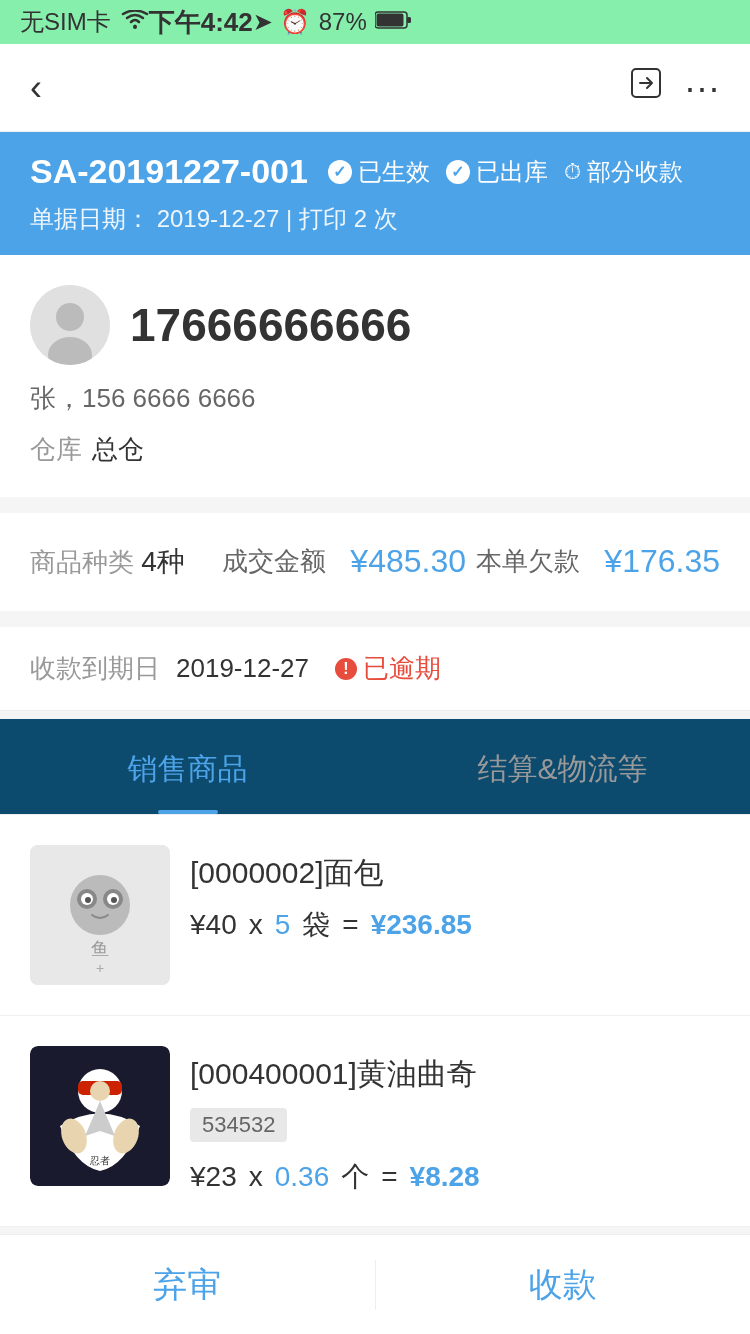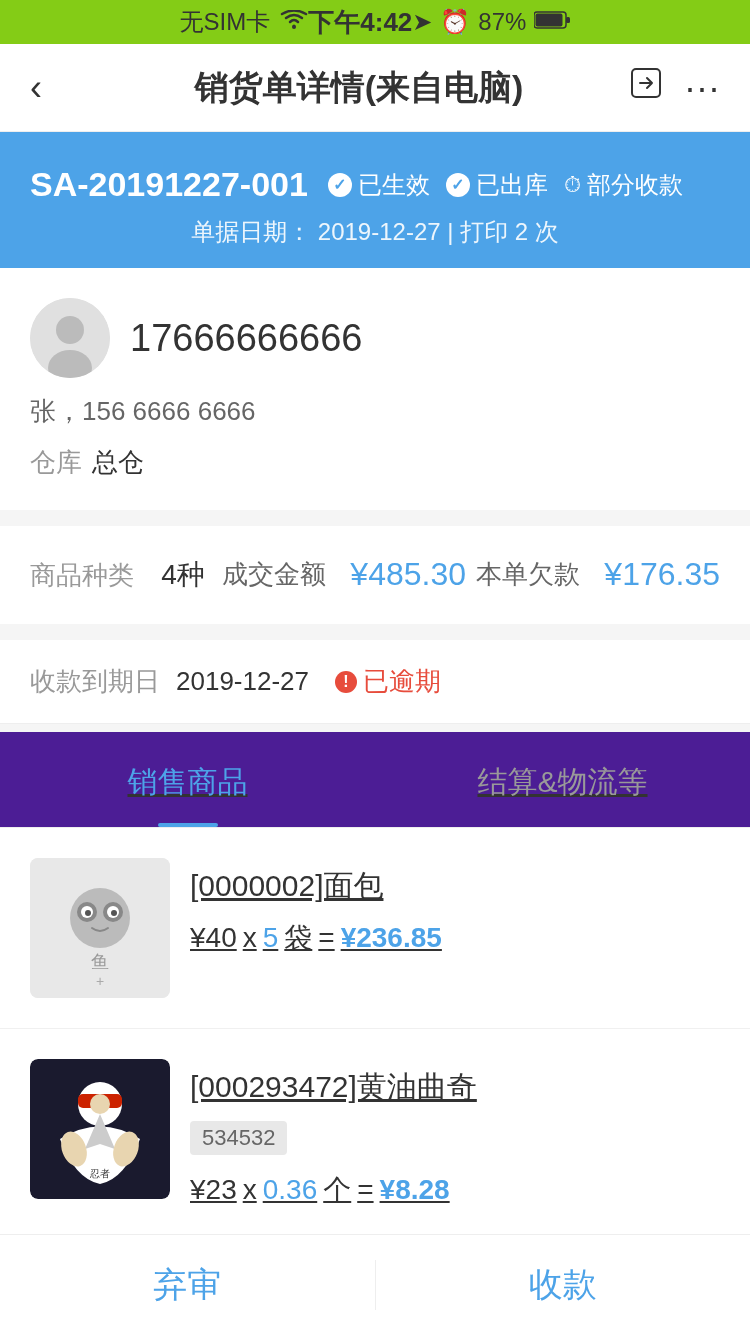--- a/index.html
+++ b/index.html
@@ -9,24 +9,24 @@
       min-height: 1334px;
       font-family: -apple-system, 'PingFang SC', 'Helvetica Neue', Arial, sans-serif;
       background: #f5f5f5;
       font-size: 28px;
       color: #333;
     }
 
     
     .status-bar {
       height: 44px;
-      background: #84cc16;
-      display: flex;
-      align-items: center;
-      justify-content: center;
+      background: #86efac;
+      display: flex;
+      align-items: center;
+      justify-content: flex-start;
       padding: 6px 20px;
       font-size: 24px;
       font-weight: 500;
     }
     .status-left { display: flex; align-items: center; gap: 10px; }
     .status-center { font-size: 26px; font-weight: 600; }
     .status-right { display: flex; align-items: center; gap: 8px; font-size: 24px; }
 
     
     .nav-bar {
@@ -56,22 +56,21 @@
     }
     .nav-action-btn {
       font-size: 36px;
       color: #333;
       cursor: pointer;
     }
 
     
     .order-header {
       background: #4DA3E8;
-      padding: 33px 30px 20px;
-      text-align: center;
+      padding: 20px 30px 20px;
     }
     .order-header-top {
       display: flex;
       align-items: center;
       gap: 20px;
       margin-bottom: 12px;
     }
     .order-id {
       font-size: 34px;
       font-weight: 700;
@@ -127,22 +126,22 @@
       width: 80px;
       height: 80px;
       border-radius: 50%;
       background: #e0e0e0;
       display: flex;
       align-items: center;
       justify-content: center;
       overflow: hidden;
     }
     .customer-name {
-      font-size: 38px;
-      font-weight: 400;
+      font-size: 46px;
+      font-weight: 700;
       color: #333;
     }
     .customer-sub {
       font-size: 26px;
       color: #666;
       margin-bottom: 16px;
     }
     .customer-meta {
       display: flex;
       align-items: center;
@@ -161,21 +160,21 @@
     
     .summary-section {
       background: #fff;
       padding: 30px;
       margin-bottom: 16px;
       display: flex;
       align-items: flex-start;
       justify-content: space-between;
     }
     .summary-left { font-size: 26px; color: #666; }
-    .summary-left-label { color: #999; margin-right: 20px; }
+    .summary-left-label { color: #999; margin-right: 0; }
     .summary-left-value { color: #333; font-size: 28px; }
     .summary-right { display: flex; flex-direction: row; gap: 10px; text-align: right; }
     .summary-row {
       display: flex;
       align-items: center;
       gap: 20px;
       font-size: 26px;
     }
     .summary-row-label { color: #666; }
     .summary-row-value { color: #4DA3E8; font-size: 32px; font-weight: 500; min-width: 120px; text-align: right; }
@@ -208,23 +207,22 @@
       display: flex;
       align-items: center;
       justify-content: center;
       color: #fff;
       font-size: 16px;
       font-weight: bold;
     }
 
     
     .tabs-section {
-      background: #4c1d95;
+      background: #0c4a6e;
       margin-bottom: 0;
-      text-decoration: underline;
     }
     .tabs-header {
       display: flex;
       border-bottom: 1px solid #eee;
     }
     .tab {
       flex: 1;
       text-align: center;
       padding: 30px 0 24px;
       font-size: 30px;
@@ -286,21 +284,21 @@
       font-size: 22px;
       padding: 4px 12px;
       border-radius: 4px;
       margin-bottom: 16px;
     }
     .product-price-row {
       font-size: 28px;
       color: #333;
       display: flex;
       align-items: center;
-      gap: 6px;
+      gap: 12px;
     }
     .product-qty { color: #4DA3E8; }
     .product-total { color: #4DA3E8; font-weight: 600; }
 
     
     .bottom-bar {
       position: fixed;
       bottom: 0;
       left: 0;
       width: 750px;
@@ -354,21 +352,20 @@
         <rect x="0" y="2" width="32" height="16" rx="3" ry="3" fill="none" stroke="#333" stroke-width="1.5"></rect>
         <rect x="1.5" y="3.5" width="27" height="13" rx="2" ry="2" fill="#333"></rect>
         <rect x="32" y="7" width="4" height="6" rx="1.5" ry="1.5" fill="#333"></rect>
       </svg>
     </span>
   </div>
 </div>
 
 <div class="nav-bar">
   <span class="nav-back">‹</span>
-  <span class="nav-title">销货单详情(来自电脑)</span>
   <div class="nav-actions">
     <span class="nav-action-btn">
       <svg width="36" height="36" viewBox="0 0 36 36" fill="none">
         <rect x="4" y="4" width="28" height="28" rx="4" stroke="#333" stroke-width="2" fill="none"></rect>
         <path d="M12 18 L24 18 M19 13 L24 18 L19 23" stroke="#333" stroke-width="2" stroke-linecap="round" stroke-linejoin="round"></path>
       </svg>
     </span>
     <span class="nav-action-btn">···</span>
   </div>
 </div>
@@ -500,21 +497,21 @@
           <rect x="48" y="35" width="44" height="14" rx="5" fill="#cc2200"></rect>
           <circle cx="70" cy="45" r="10" fill="#e8d5b0"></circle>
           <path d="M30 80 Q70 55 110 80 Q95 120 70 125 Q45 120 30 80 Z" fill="#fff"></path>
           <path d="M70 55 L55 90 L70 85 L85 90 Z" fill="#ccc"></path>
           <ellipse cx="44" cy="90" rx="12" ry="18" fill="#e8d5b0" transform="rotate(-20 44 90)"></ellipse>
           <ellipse cx="96" cy="90" rx="12" ry="18" fill="#e8d5b0" transform="rotate(20 96 90)"></ellipse>
           <text x="70" y="118" text-anchor="middle" font-size="10" fill="#333">忍者</text>
         </svg>
       </div>
       <div class="product-info">
-        <div class="product-name">[000293472]黄油曲奇</div>
+        <div class="product-name">[000400001]黄油曲奇</div>
         <div class="product-sku-badge">534532</div>
         <div class="product-price-row">
           <span>¥23</span>
           <span> x </span>
           <span class="product-qty">0.36</span>
           <span>个</span>
           <span> = </span>
           <span class="product-total">¥8.28</span>
         </div>
       </div>

